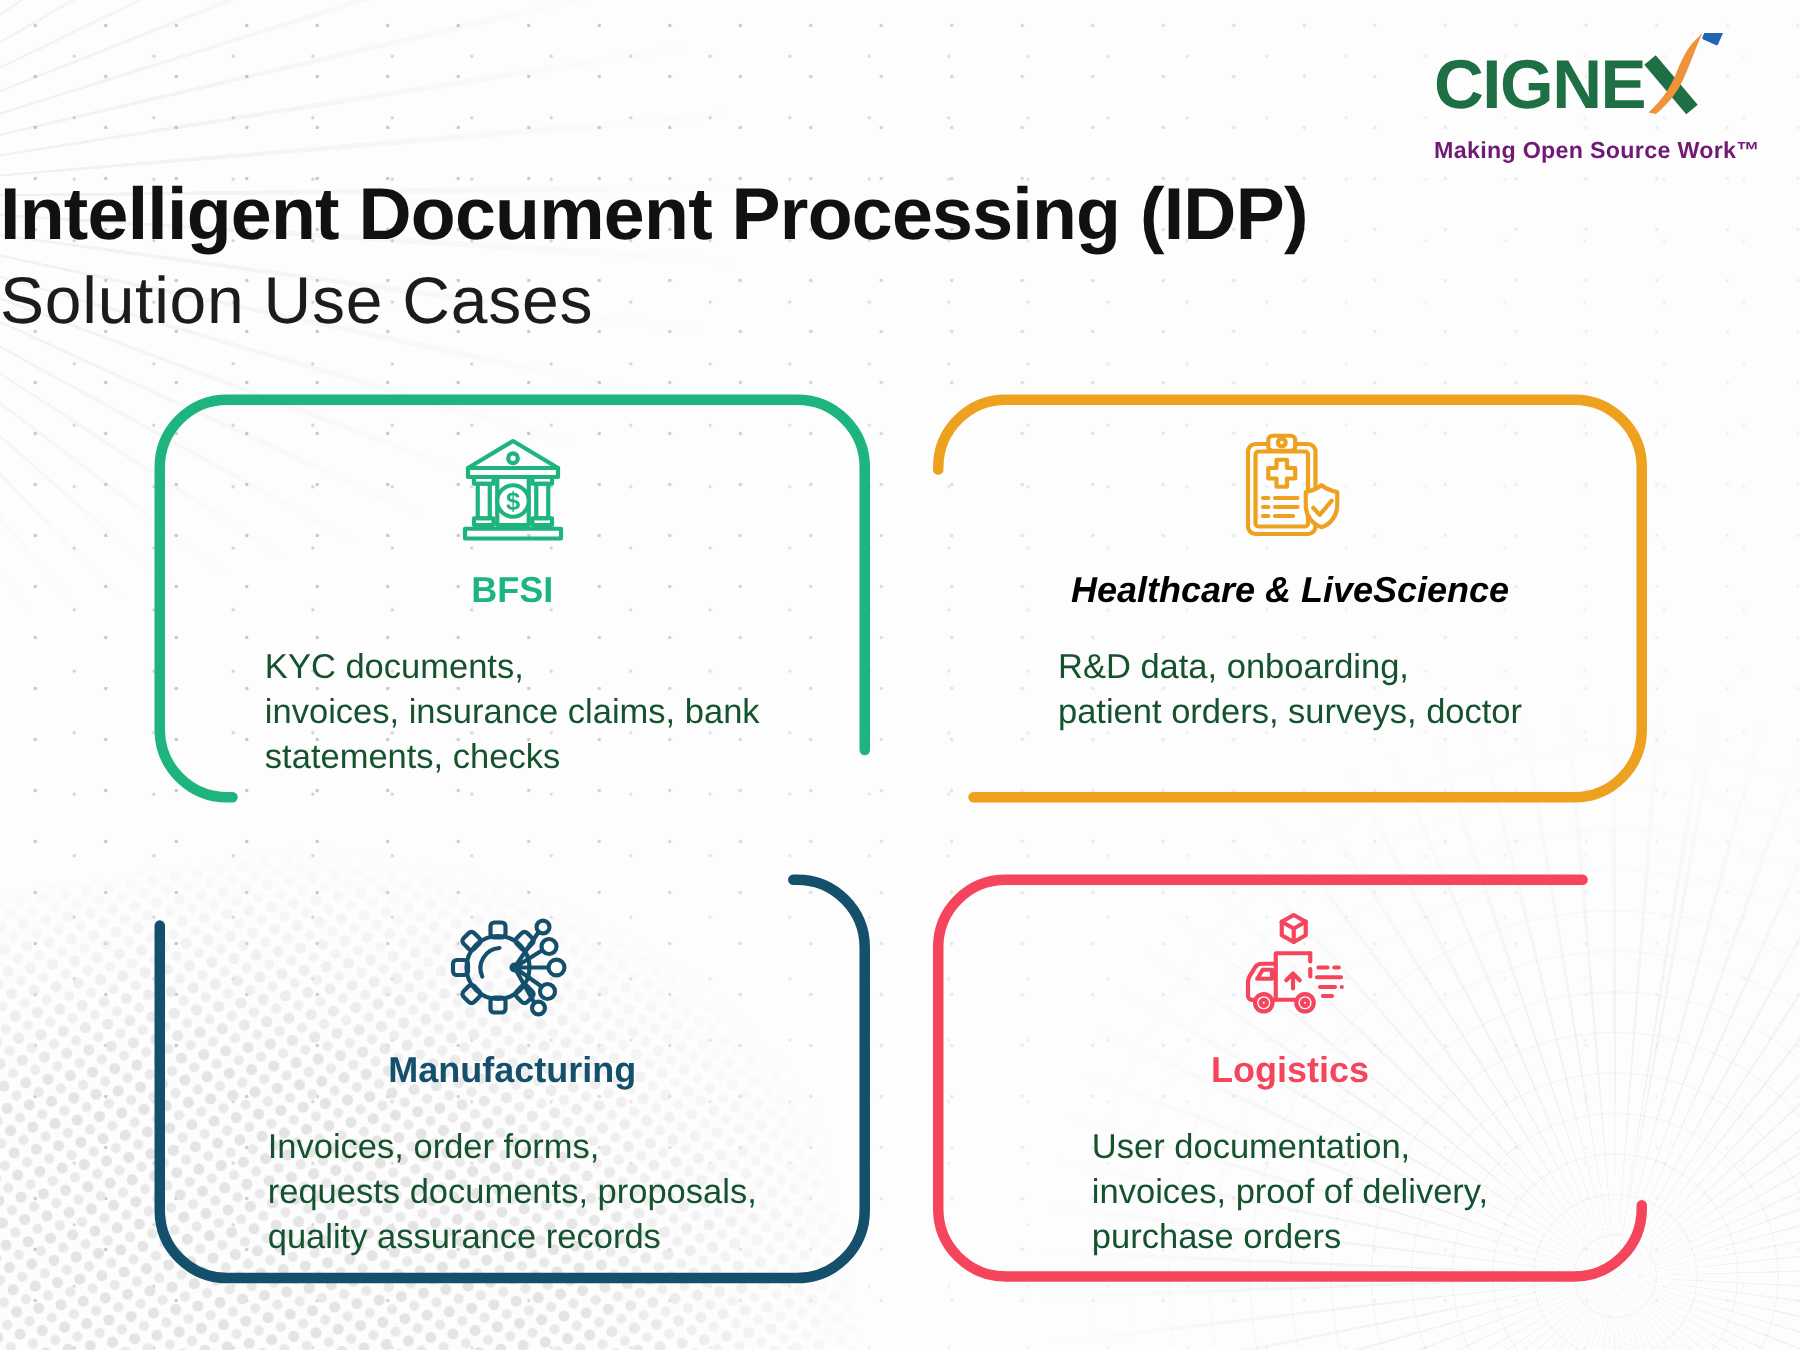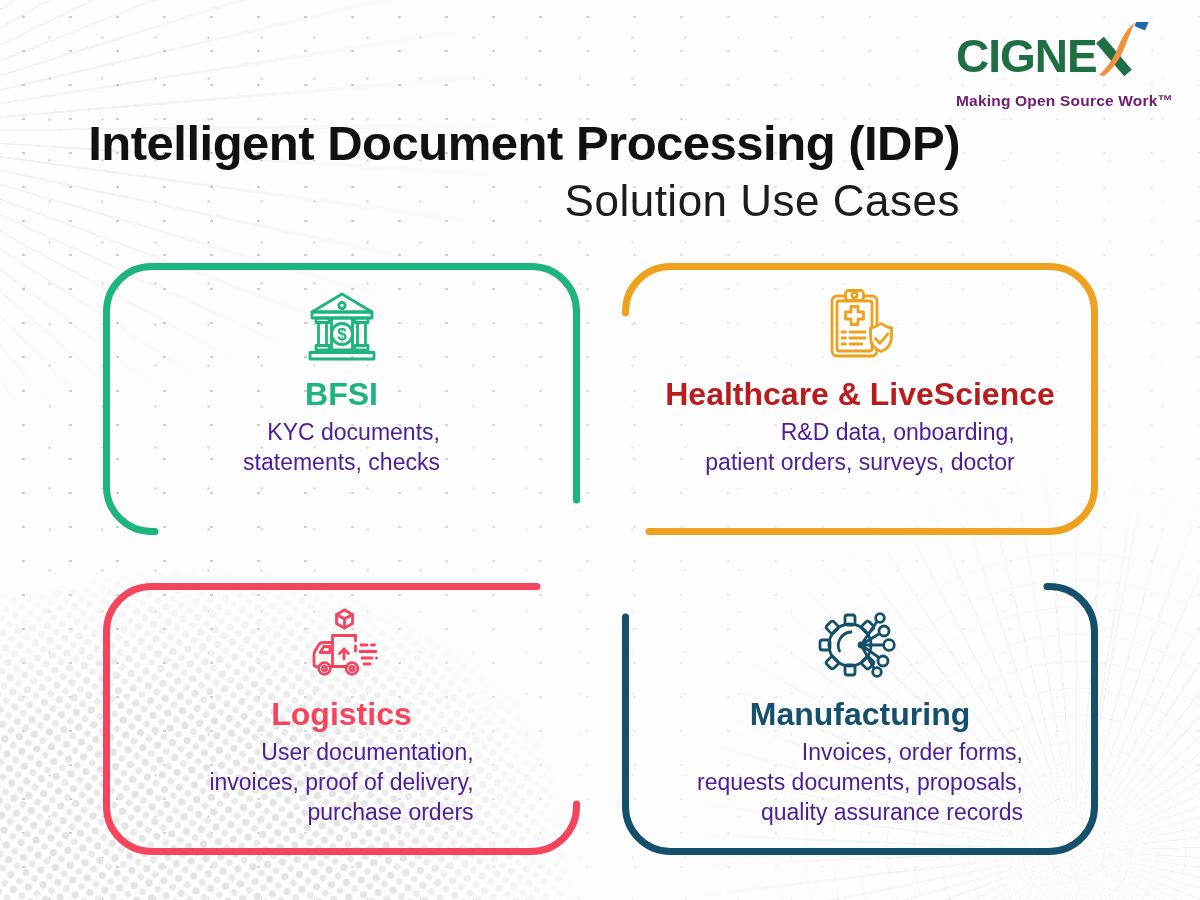--- a/index.html
+++ b/index.html
@@ -43,34 +43,34 @@
       repeating-conic-gradient(from 10deg at 62% 68%,rgba(70,70,70,.055) 0deg .5deg,transparent .5deg 4.6deg),
       repeating-radial-gradient(circle at 62% 68%,rgba(70,70,70,.035) 0 1px,transparent 1px 27px);
     -webkit-mask-image:radial-gradient(circle at 62% 68%,#000 30%,transparent 70%);
     mask-image:radial-gradient(circle at 62% 68%,#000 30%,transparent 70%);
   }
   
   .logo{position:absolute;top:22px;right:32px;width:212px;text-align:left;}
   .logo svg{display:block;}
   .logo-tagline{font-size:15.5px;font-weight:bold;color:#701a75;letter-spacing:.2px;margin-top:-2px;white-space:nowrap;}
   
-  .title-wrap{position:absolute;top:114px;left:0;width:960px;text-align:right;color:#111;}
+  .title-wrap{position:absolute;top:114px;left:0;width:960px;text-align:left;color:#111;}
   .title-main{font-size:49px;font-weight:800;letter-spacing:-.5px;line-height:1.2;margin:0;}
   .title-sub{font-size:44px;font-weight:300;letter-spacing:.5px;line-height:1.2;margin:2px 0 0 0;color:#1c1c1c;}
   
   .grid{
     position:absolute;left:103px;top:263px;width:995px;height:592px;
     display:grid;grid-template-columns:477px 476px;grid-template-rows:272px 272px;
     column-gap:42px;row-gap:48px;
   }
   .card{position:relative;display:flex;flex-direction:column;align-items:center;padding-top:22px;box-sizing:border-box;}
   .card svg.border{position:absolute;inset:0;overflow:visible;}
   .card .icon{width:88px;height:80px;}
-  .card h2{margin:12px 0 0 0;font-size:32px;font-weight:bold;line-height:34px;}
-  .card .desc{margin-top:6px;font-size:23px;line-height:30px;color:#4c1d95;text-align:right;}
+  .card h2{margin:12px 0 0 0;font-size:24px;font-weight:bold;line-height:34px;}
+  .card .desc{margin-top:18px;font-size:23px;line-height:30px;color:#14532d;text-align:left;}
 </style>
 </head>
 <body>
 
 <div class="canvas">
 
   <div class="bg bg-specks"></div>
   <div class="bg bg-rays-tl"></div>
   <div class="bg bg-halftone-bl"></div>
   <div class="bg bg-swirl-br"></div>
@@ -112,73 +112,45 @@
           <rect x="53" y="60.5" width="13" height="4.5"></rect>
           <rect x="29.5" y="33" width="21" height="32"></rect>
           <circle cx="40" cy="49" r="10.5" fill="#fff"></circle>
           <rect x="8" y="67.5" width="64" height="6.5"></rect>
         </g>
         <text x="40" y="55" font-size="17" font-weight="bold" text-anchor="middle" font-family="Liberation Sans, DejaVu Sans, sans-serif" fill="#1DB47E">$</text>
       </svg>
       <h2 style="color: rgb(29, 180, 126);">BFSI</h2>
       <div class="desc">
         <div>KYC documents,</div>
+        <div>invoices, insurance claims, bank</div>
         <div>statements, checks</div>
       </div>
     </section>
 
     <section class="card">
       <svg class="border" viewBox="0 0 476 272">
         <path d="M3.5 50 L3.5 48.5 A45 45 0 0 1 48.5 3.5 L427.5 3.5 A45 45 0 0 1 472.5 48.5 L472.5 223.5 A45 45 0 0 1 427.5 268.5 L27 268.5" fill="none" stroke-width="7" stroke-linecap="round" stroke="#EEA11E"></path>
       </svg>
       <svg class="icon" viewBox="0 0 80 80">
         <g fill="none" stroke-width="2.8" stroke-linejoin="round" stroke-linecap="round" stroke="#EEA11E">
           <rect x="12" y="11" width="45" height="60" rx="5"></rect>
           <rect x="17" y="16" width="35" height="50" rx="2"></rect>
           <rect x="25.5" y="5.5" width="18" height="10" rx="3" fill="#fff"></rect>
           <circle cx="34.5" cy="10" r="2.6"></circle>
           <path d="M31 21.5 h7 v5.5 h5.5 v7 h-5.5 v5.5 h-7 v-5.5 h-5.5 v-7 h5.5 z"></path>
           <path d="M22 47 h3.5 M30 47 h15 M22 53 h3.5 M30 53 h15 M22 59 h3.5 M30 59 h12"></path>
           <path d="M61 38.5 c4 3 7.5 4 10.5 4.5 v8.5 c0 8 -4.8 13 -10.5 15 c-5.7 -2 -10.5 -7 -10.5 -15 v-8.5 c3 -0.5 6.5 -1.5 10.5 -4.5 z" fill="#fff"></path>
           <path d="M55.5 53.5 l4.3 4.8 l8 -9.5"></path>
         </g>
       </svg>
-      <h2 style="color: #b91c1c;">Healthcare &amp; LiveScience</h2>
+      <h2 style="color: #000000; font-style: italic;">Healthcare &amp; LiveScience</h2>
       <div class="desc">
         <div>R&amp;D data, onboarding,</div>
         <div>patient orders, surveys, doctor</div>
-      </div>
-    </section>
-
-    <section class="card">
-      <svg class="border" viewBox="0 0 477 272">
-        <path d="M434 3.5 L48.5 3.5 A45 45 0 0 0 3.5 48.5 L3.5 223.5 A45 45 0 0 0 48.5 268.5 L428.5 268.5 A45 45 0 0 0 473.5 223.5 L473.5 221" fill="none" stroke-width="7" stroke-linecap="round" stroke="#F5455C"></path>
-      </svg>
-      <svg class="icon" viewBox="0 0 80 80">
-        <g fill="none" stroke-width="2.8" stroke-linejoin="round" stroke-linecap="round" stroke="#F5455C">
-          <path d="M34.5 9.5 L42.5 5 L50.5 9.5 V18.5 L42.5 23 L34.5 18.5 Z"></path>
-          <path d="M34.5 9.5 L42.5 14 L50.5 9.5 M42.5 14 V23"></path>
-          <path d="M53.5 30.5 H30.5 V61.5"></path>
-          <path d="M53.5 30.5 v5.5 M53.5 41 v5"></path>
-          <path d="M42 54 V44 M37.5 48.5 L42 44 L46.5 48.5"></path>
-          <path d="M30.5 37.5 H21 c-1.8 0 -3.4 0.9 -4.3 2.4 l-3.6 5.8 c-0.7 1.1 -1.1 2.4 -1.1 3.7 V59 c0 1.5 1.2 2.6 2.6 2.6 h1.6"></path>
-          <path d="M28 41.5 h-6.2 l-3.6 6 h9.8 z"></path>
-          <path d="M28.5 61.5 h15.5"></path>
-          <circle cx="22.5" cy="63.5" r="5.8" fill="#fff"></circle>
-          <circle cx="22.5" cy="63.5" r="2.1"></circle>
-          <circle cx="50" cy="63.5" r="5.8" fill="#fff"></circle>
-          <circle cx="50" cy="63.5" r="2.1"></circle>
-          <path d="M59 40 h6 M69.5 40 h3 M58 46.5 h16 M60 53 h10 M74.5 53 h0.01 M62 59 h6"></path>
-        </g>
-      </svg>
-      <h2 style="color: rgb(245, 69, 92);">Logistics</h2>
-      <div class="desc">
-        <div>User documentation,</div>
-        <div>invoices, proof of delivery,</div>
-        <div>purchase orders</div>
       </div>
     </section>
 
     <section class="card">
       <svg class="border" viewBox="0 0 476 272">
         <path d="M3.5 34 L3.5 223.5 A45 45 0 0 0 48.5 268.5 L427.5 268.5 A45 45 0 0 0 472.5 223.5 L472.5 48.5 A45 45 0 0 0 427.5 3.5 L425 3.5" fill="none" stroke-width="7" stroke-linecap="round" stroke="#14506C"></path>
       </svg>
       <svg class="icon" viewBox="0 0 80 80">
         <g fill="none" stroke-width="2.8" stroke-linejoin="round" stroke-linecap="round" stroke="#14506C">
           <g transform="translate(30,40)">
@@ -202,14 +174,43 @@
         <circle cx="41" cy="40" r="3.4" fill="#14506C"></circle>
       </svg>
       <h2 style="color: rgb(20, 80, 108);">Manufacturing</h2>
       <div class="desc">
         <div>Invoices, order forms,</div>
         <div>requests documents, proposals,</div>
         <div>quality assurance records</div>
       </div>
     </section>
 
+    <section class="card">
+      <svg class="border" viewBox="0 0 477 272">
+        <path d="M434 3.5 L48.5 3.5 A45 45 0 0 0 3.5 48.5 L3.5 223.5 A45 45 0 0 0 48.5 268.5 L428.5 268.5 A45 45 0 0 0 473.5 223.5 L473.5 221" fill="none" stroke-width="7" stroke-linecap="round" stroke="#F5455C"></path>
+      </svg>
+      <svg class="icon" viewBox="0 0 80 80">
+        <g fill="none" stroke-width="2.8" stroke-linejoin="round" stroke-linecap="round" stroke="#F5455C">
+          <path d="M34.5 9.5 L42.5 5 L50.5 9.5 V18.5 L42.5 23 L34.5 18.5 Z"></path>
+          <path d="M34.5 9.5 L42.5 14 L50.5 9.5 M42.5 14 V23"></path>
+          <path d="M53.5 30.5 H30.5 V61.5"></path>
+          <path d="M53.5 30.5 v5.5 M53.5 41 v5"></path>
+          <path d="M42 54 V44 M37.5 48.5 L42 44 L46.5 48.5"></path>
+          <path d="M30.5 37.5 H21 c-1.8 0 -3.4 0.9 -4.3 2.4 l-3.6 5.8 c-0.7 1.1 -1.1 2.4 -1.1 3.7 V59 c0 1.5 1.2 2.6 2.6 2.6 h1.6"></path>
+          <path d="M28 41.5 h-6.2 l-3.6 6 h9.8 z"></path>
+          <path d="M28.5 61.5 h15.5"></path>
+          <circle cx="22.5" cy="63.5" r="5.8" fill="#fff"></circle>
+          <circle cx="22.5" cy="63.5" r="2.1"></circle>
+          <circle cx="50" cy="63.5" r="5.8" fill="#fff"></circle>
+          <circle cx="50" cy="63.5" r="2.1"></circle>
+          <path d="M59 40 h6 M69.5 40 h3 M58 46.5 h16 M60 53 h10 M74.5 53 h0.01 M62 59 h6"></path>
+        </g>
+      </svg>
+      <h2 style="color: rgb(245, 69, 92);">Logistics</h2>
+      <div class="desc">
+        <div>User documentation,</div>
+        <div>invoices, proof of delivery,</div>
+        <div>purchase orders</div>
+      </div>
+    </section>
+
   </div>
 </div>
 
 </body></html>

